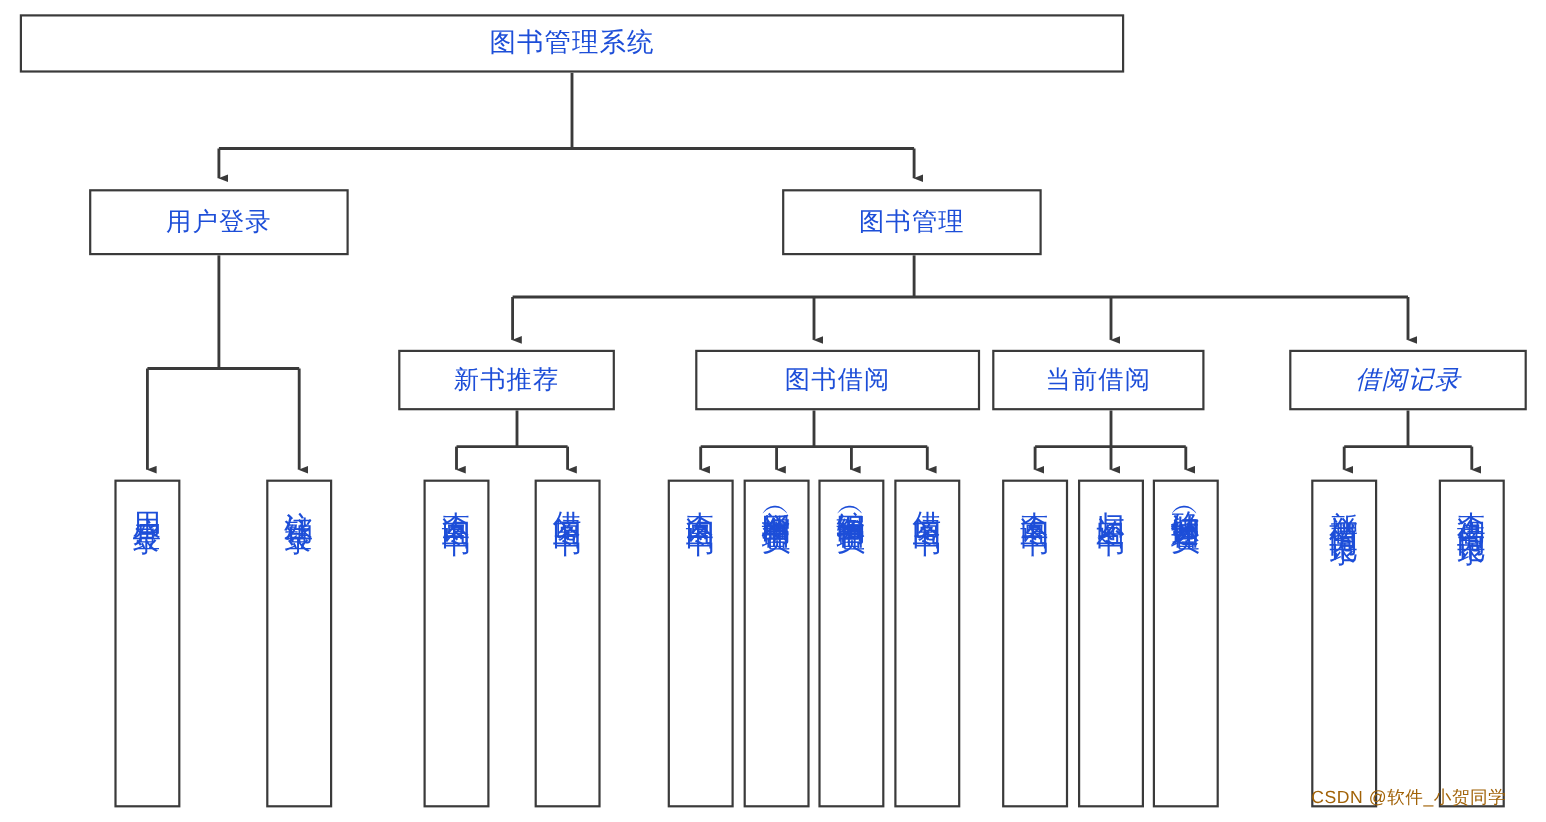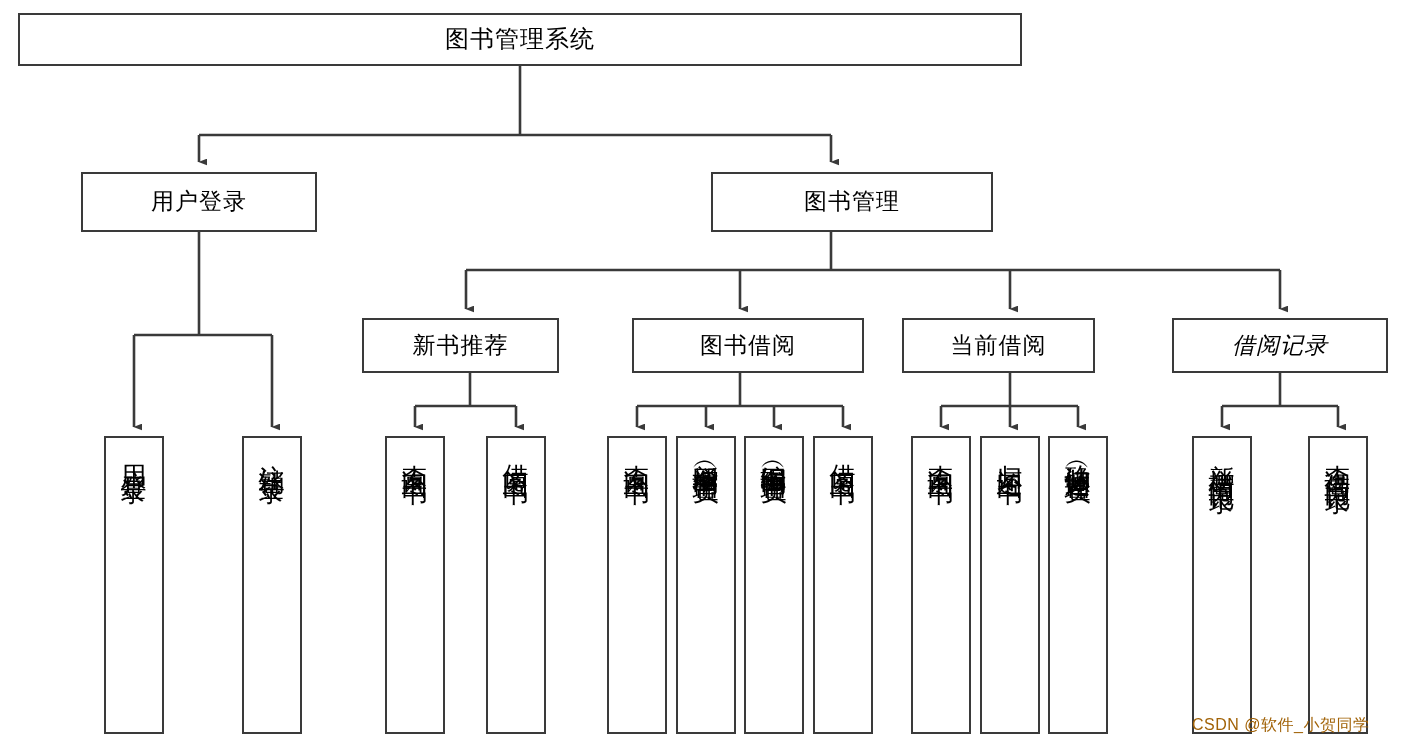--- a/index.html
+++ b/index.html
@@ -27,21 +27,21 @@
     pointer-events: none;
   }
   .node {
     position: absolute;
     box-sizing: border-box;
     border: 2.5px solid #3a3a3a;
     background: #ffffff;
     display: flex;
     align-items: center;
     justify-content: center;
-    color: #000000;
+    color: #1d4ed8;
   }
   .node-label {
     display: block;
     text-align: center;
     line-height: 1.18;
     letter-spacing: 1px;
     white-space: nowrap;
   }
   
   .node.horiz .node-label {
@@ -131,28 +131,28 @@
     </g>
   </svg>
 
   <div class="node horiz root" style="left:18px; top:13px; width:1004px; height:53px;">
     <span class="node-label">图书管理系统</span>
   </div>
 
   <div class="node horiz" style="left:81px; top:172px; width:236px; height:60px;">
     <span class="node-label">用户登录</span>
   </div>
-  <div class="node horiz" style="left:711px; top:172px; width:282px; height:60px;">
+  <div class="node horiz" style="left:711px; top:172px; width:236px; height:60px;">
     <span class="node-label">图书管理</span>
   </div>
 
   <div class="node horiz" style="left:362px; top:318px; width:197px; height:55px;">
     <span class="node-label">新书推荐</span>
   </div>
-  <div class="node horiz" style="left:632px; top:318px; width:232px; height:55px;">
+  <div class="node horiz" style="left:632px; top:318px; width:259px; height:55px;">
     <span class="node-label">图书借阅</span>
   </div>
   <div class="node horiz" style="left:902px; top:318px; width:193px; height:55px;">
     <span class="node-label">当前借阅</span>
   </div>
   <div class="node horiz" style="left:1172px; top:318px; width:216px; height:55px;font-style:italic;">
     <span class="node-label">借阅记录</span>
   </div>
 
   <div class="node vert" style="left:104px; top:436px; width:60px; height:298px;">

